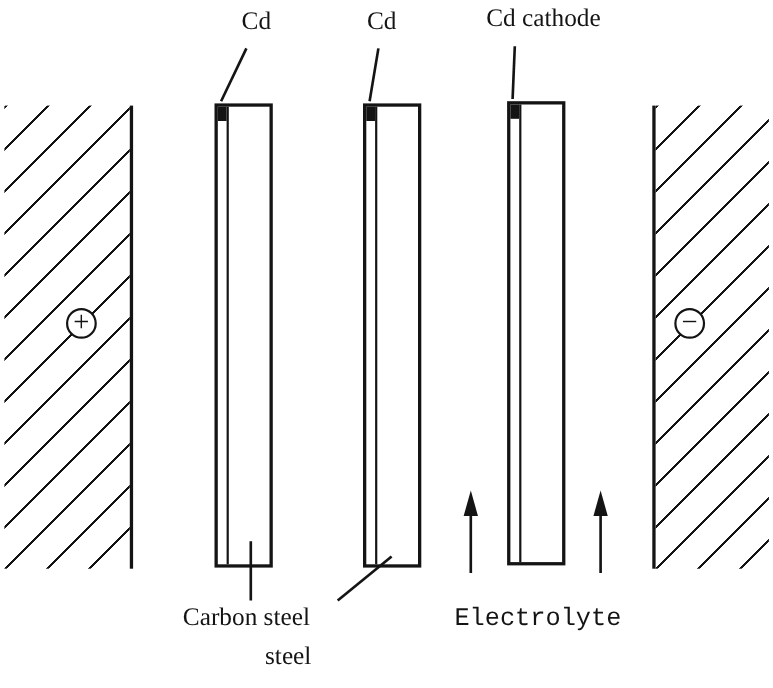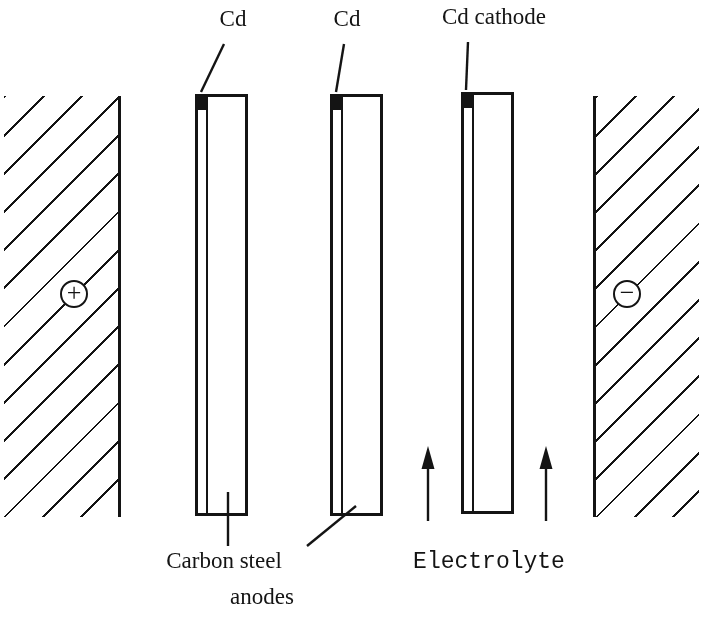--- a/index.html
+++ b/index.html
@@ -136,16 +136,16 @@
     <g>
       <line class="ink-line" x1="546" y1="521" x2="546" y2="466"></line>
       <polygon class="ink-fill" points="546,446 539.5,469 552.5,469"></polygon>
     </g>
   </svg>
 
   <div class="lbl lbl-cd-1">Cd</div>
   <div class="lbl lbl-cd-2">Cd</div>
   <div class="lbl lbl-cd-cathode">Cd cathode</div>
   <div class="lbl lbl-carbon">Carbon steel</div>
-  <div class="lbl lbl-anodes">anodes</div>
+  <div class="lbl lbl-anodes">steel</div>
   <div class="lbl lbl-electrolyte">Electrolyte</div>
 
 </div>
 
 </body></html>

